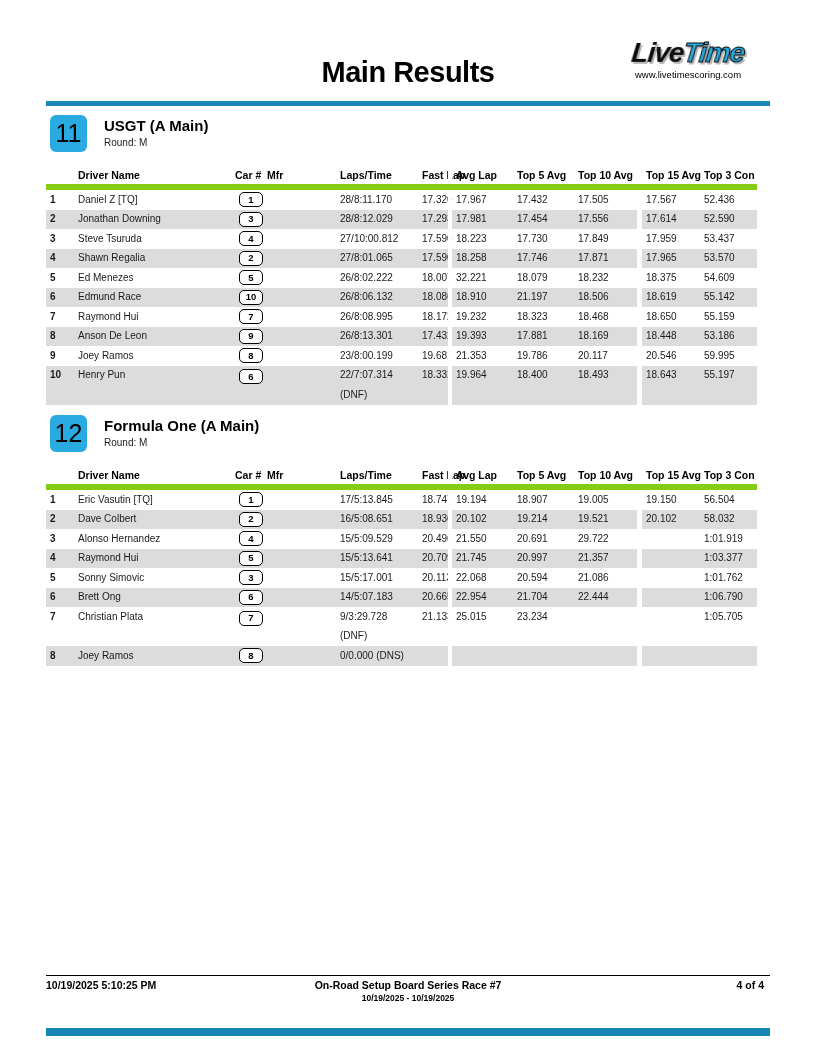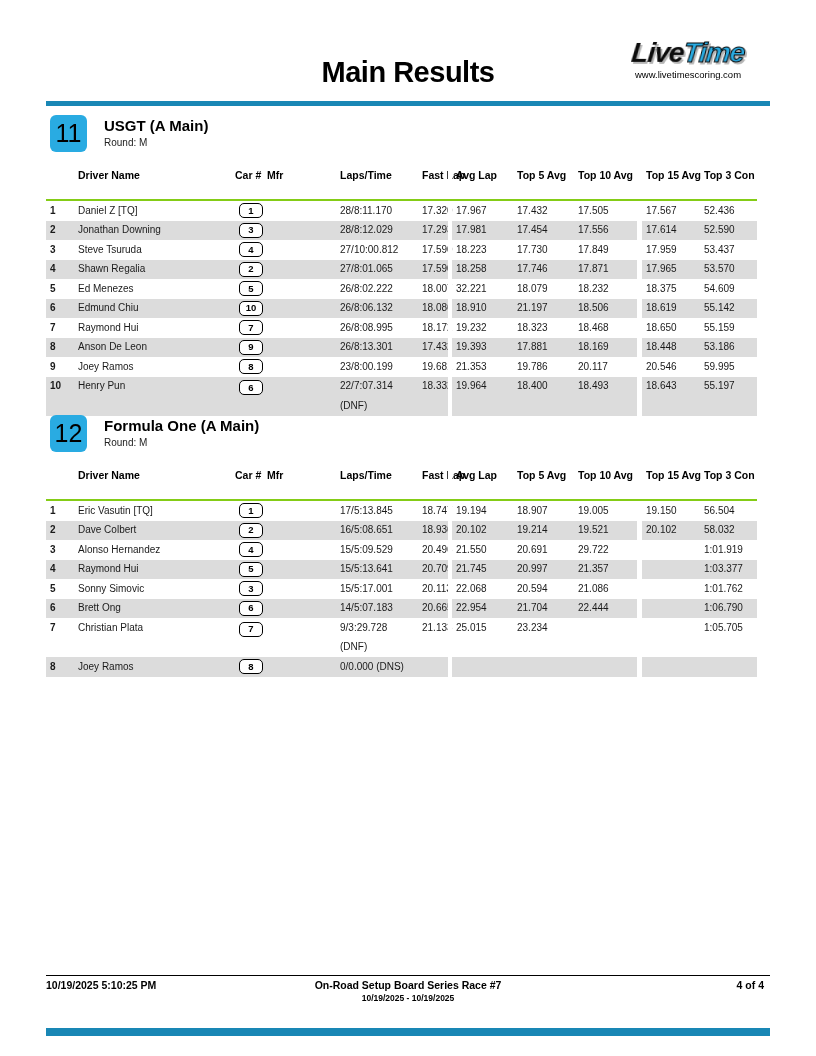--- a/index.html
+++ b/index.html
@@ -34,21 +34,21 @@
   }
   .sec-titles{margin-left:54px;padding-top:4px;}
   .sec-name{font-size:15px;font-weight:bold;color:#000;line-height:17px;}
   .sec-round{font-size:10px;color:#222;margin-top:3px;}
   
   .rtable{margin-left:46px;width:711px;}
   .t-row,.t-head{
     display:grid;
     grid-template-columns:32px 157px 32px 69px 82px 30px 4px 61px 61px 63px 5px 58px 57px;
   }
-  .t-head{height:21px;border-bottom:2px solid #84cc16;align-items:end;padding-bottom:18px;font-size:10.5px;font-weight:bold;color:#000;}
+  .t-head{height:21px;border-bottom:6px solid #84cc16;align-items:end;padding-bottom:3px;font-size:10.5px;font-weight:bold;color:#000;}
   .t-head .hcell{white-space:nowrap;overflow:visible;}
   .t-row{min-height:19.5px;align-items:center;font-size:10px;color:#1a1a1a;}
   .t-row.h2{min-height:39px;align-items:start;}
   .t-row.h2 .cell{padding-top:3.5px;}
   .t-row.gray .cell{background:var(--stripe,#DCDCDC);}
   .cell{height:100%;display:flex;align-items:center;box-sizing:border-box;line-height:12px;}
   .t-row.h2 .cell{align-items:flex-start;}
   .sp{background:#fff;height:100%;}
   .c-pos{padding-left:4px;font-weight:bold;}
   .c-driver{padding-left:0;}
@@ -208,21 +208,21 @@
             <div class="sp"></div>
             <div class="cell c-num">32.221</div>
             <div class="cell c-num">18.079</div>
             <div class="cell c-num">18.232</div>
             <div class="sp"></div>
             <div class="cell c-num">18.375</div>
             <div class="cell c-num">54.609</div>
           </div>
           <div class="t-row gray">
             <div class="cell c-pos">6</div>
-            <div class="cell c-driver">Edmund Chiu</div>
+            <div class="cell c-driver">Edmund Race</div>
             <div class="cell c-car">
               <span class="car-badge">10</span>
             </div>
             <div class="cell c-mfr"></div>
             <div class="cell c-laps">
               <div class="laps-wrap">
                 <div>26/8:06.132</div>
               </div>
             </div>
             <div class="cell c-fast">18.086</div>

